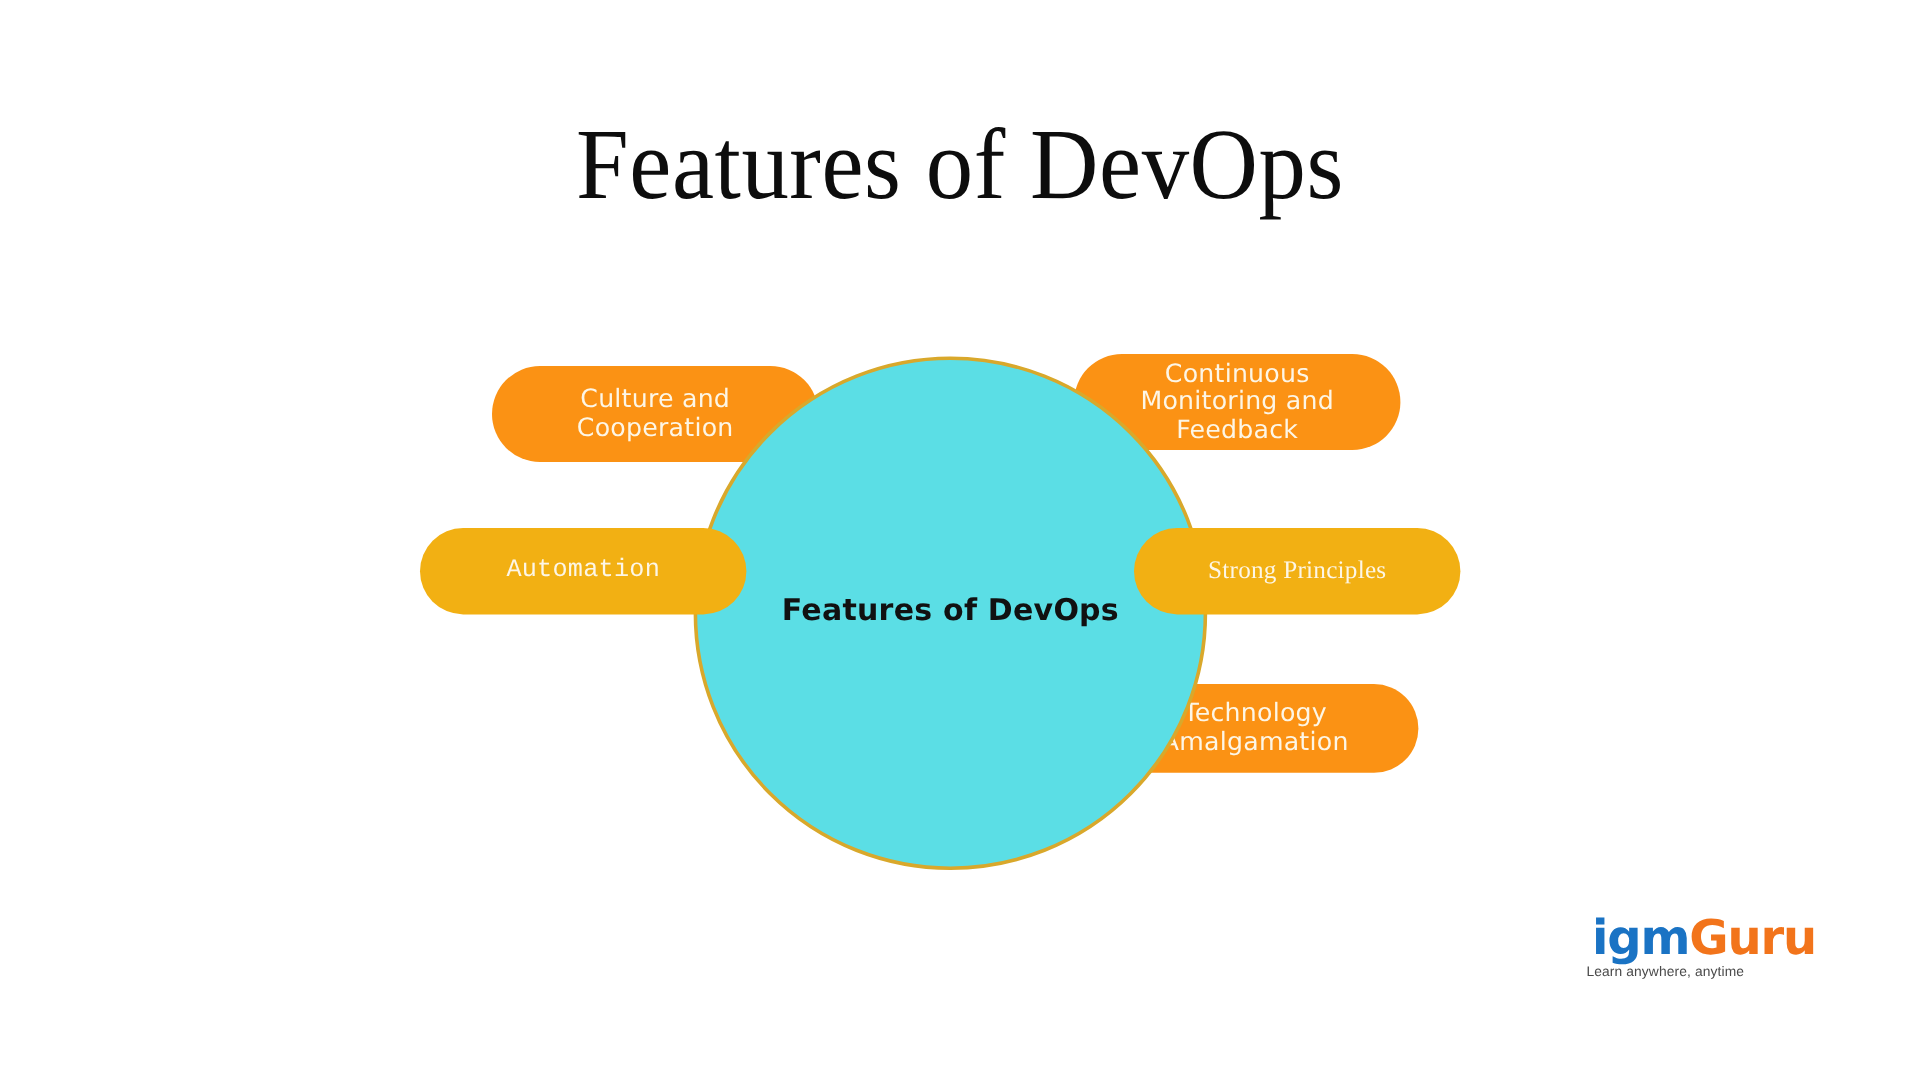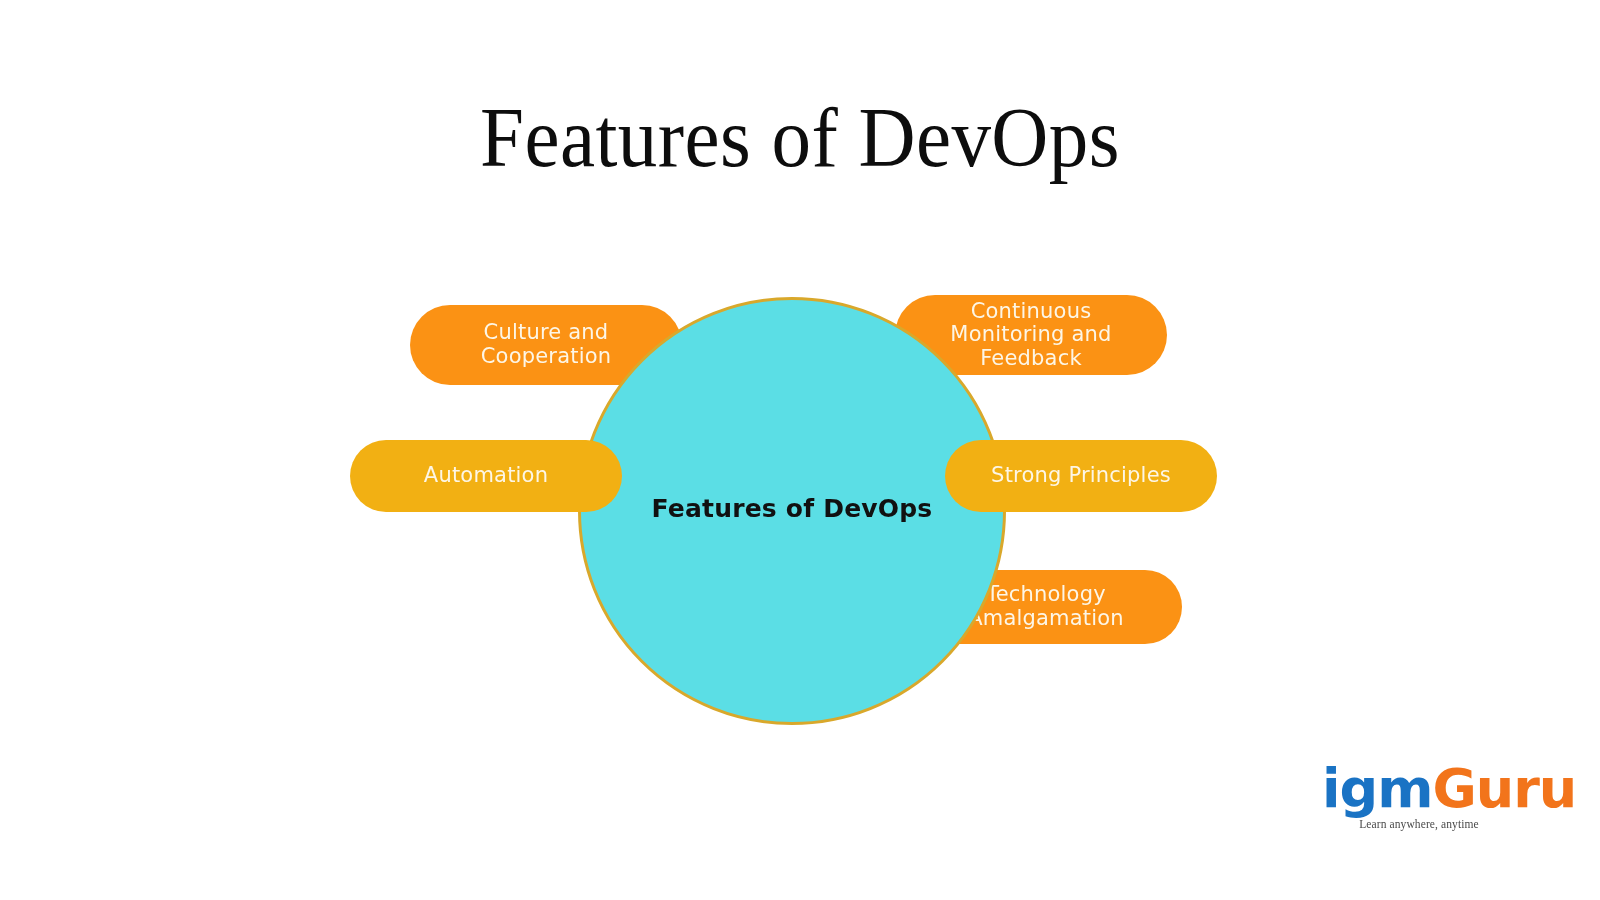--- a/index.html
+++ b/index.html
@@ -90,52 +90,52 @@
   .pill.orange { background: #FB9214; }
   .pill.amber  { background: #F2B013; }
 
   
   .pill.behind { z-index: 10; }
   
   .pill.front  { z-index: 30; }
 
   .pill-culture      { left: 410px;  top: 305px; width: 272px; height: 80px; }
   .pill-monitoring   { left: 895px;  top: 295px; width: 272px; height: 80px; }
-  .pill-automation   { left: 350px;  top: 440px; width: 272px; height: 72px; }
-  .pill-principles   { left: 945px;  top: 440px; width: 272px; height: 72px; }
+  .pill-automation   { left: 350px;  top: 440px; width: 272px; height: 72px; font-family: Liberation Mono, monospace; }
+  .pill-principles   { left: 945px;  top: 440px; width: 272px; height: 72px; font-family: Liberation Serif, serif; }
   .pill-cicd         { left: 407px;  top: 572px; width: 272px; height: 70px; }
   .pill-technology   { left: 910px;  top: 570px; width: 272px; height: 74px; }
 
   
   .logo {
     position: absolute;
     left: 1322px;
     top: 762px;
     width: 196px;
     z-index: 50;
     text-align: center;
   }
   .logo-word {
     font-family: "DejaVu Sans", sans-serif;
-    font-size: 54px;
+    font-size: 40px;
     font-weight: 700;
     letter-spacing: -1px;
     line-height: 1;
     white-space: nowrap;
   }
   .logo-igm  { color: #1A73C4; }
   .logo-guru { color: #F2741B; }
   .logo-tag {
-    font-family: Liberation Serif, serif;
+    font-family: Liberation Sans, sans-serif;
     font-size: 11.5px;
     color: #4A4A4A;
     letter-spacing: 0.1px;
     margin-top: 2px;
     white-space: nowrap;
-    text-align: center;
+    text-align: left;
     padding-right: 2px;
   }
 </style>
 </head>
 <body>
 
 <div class="title">Features of DevOps</div>
 
 <div class="stage">
 

